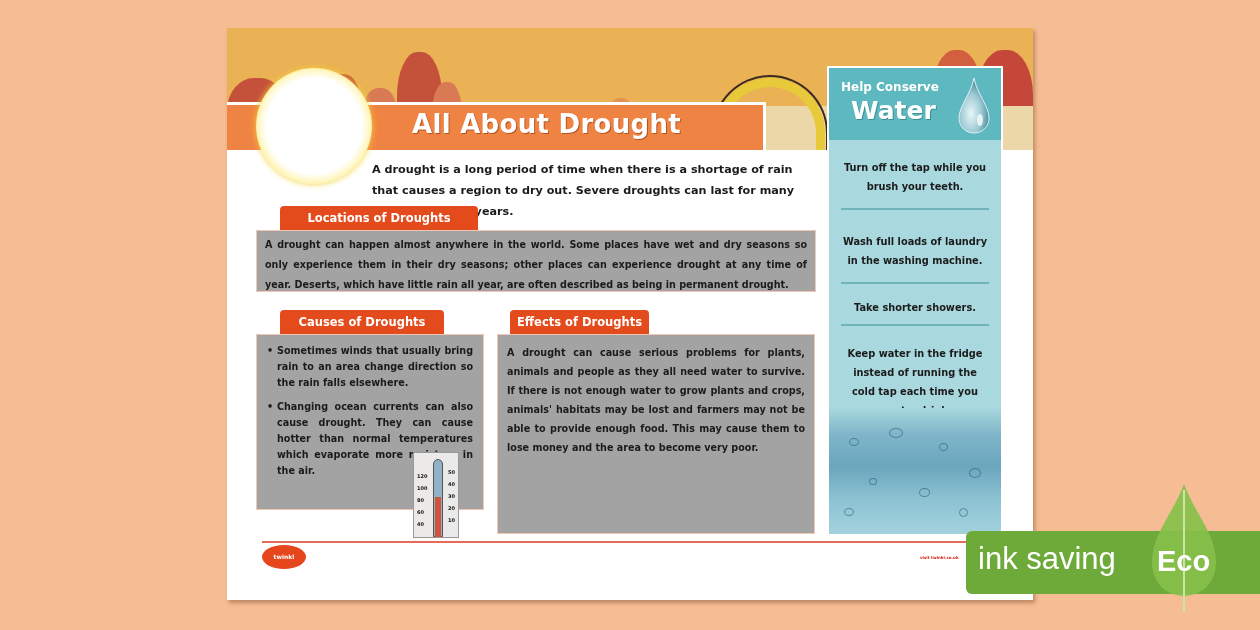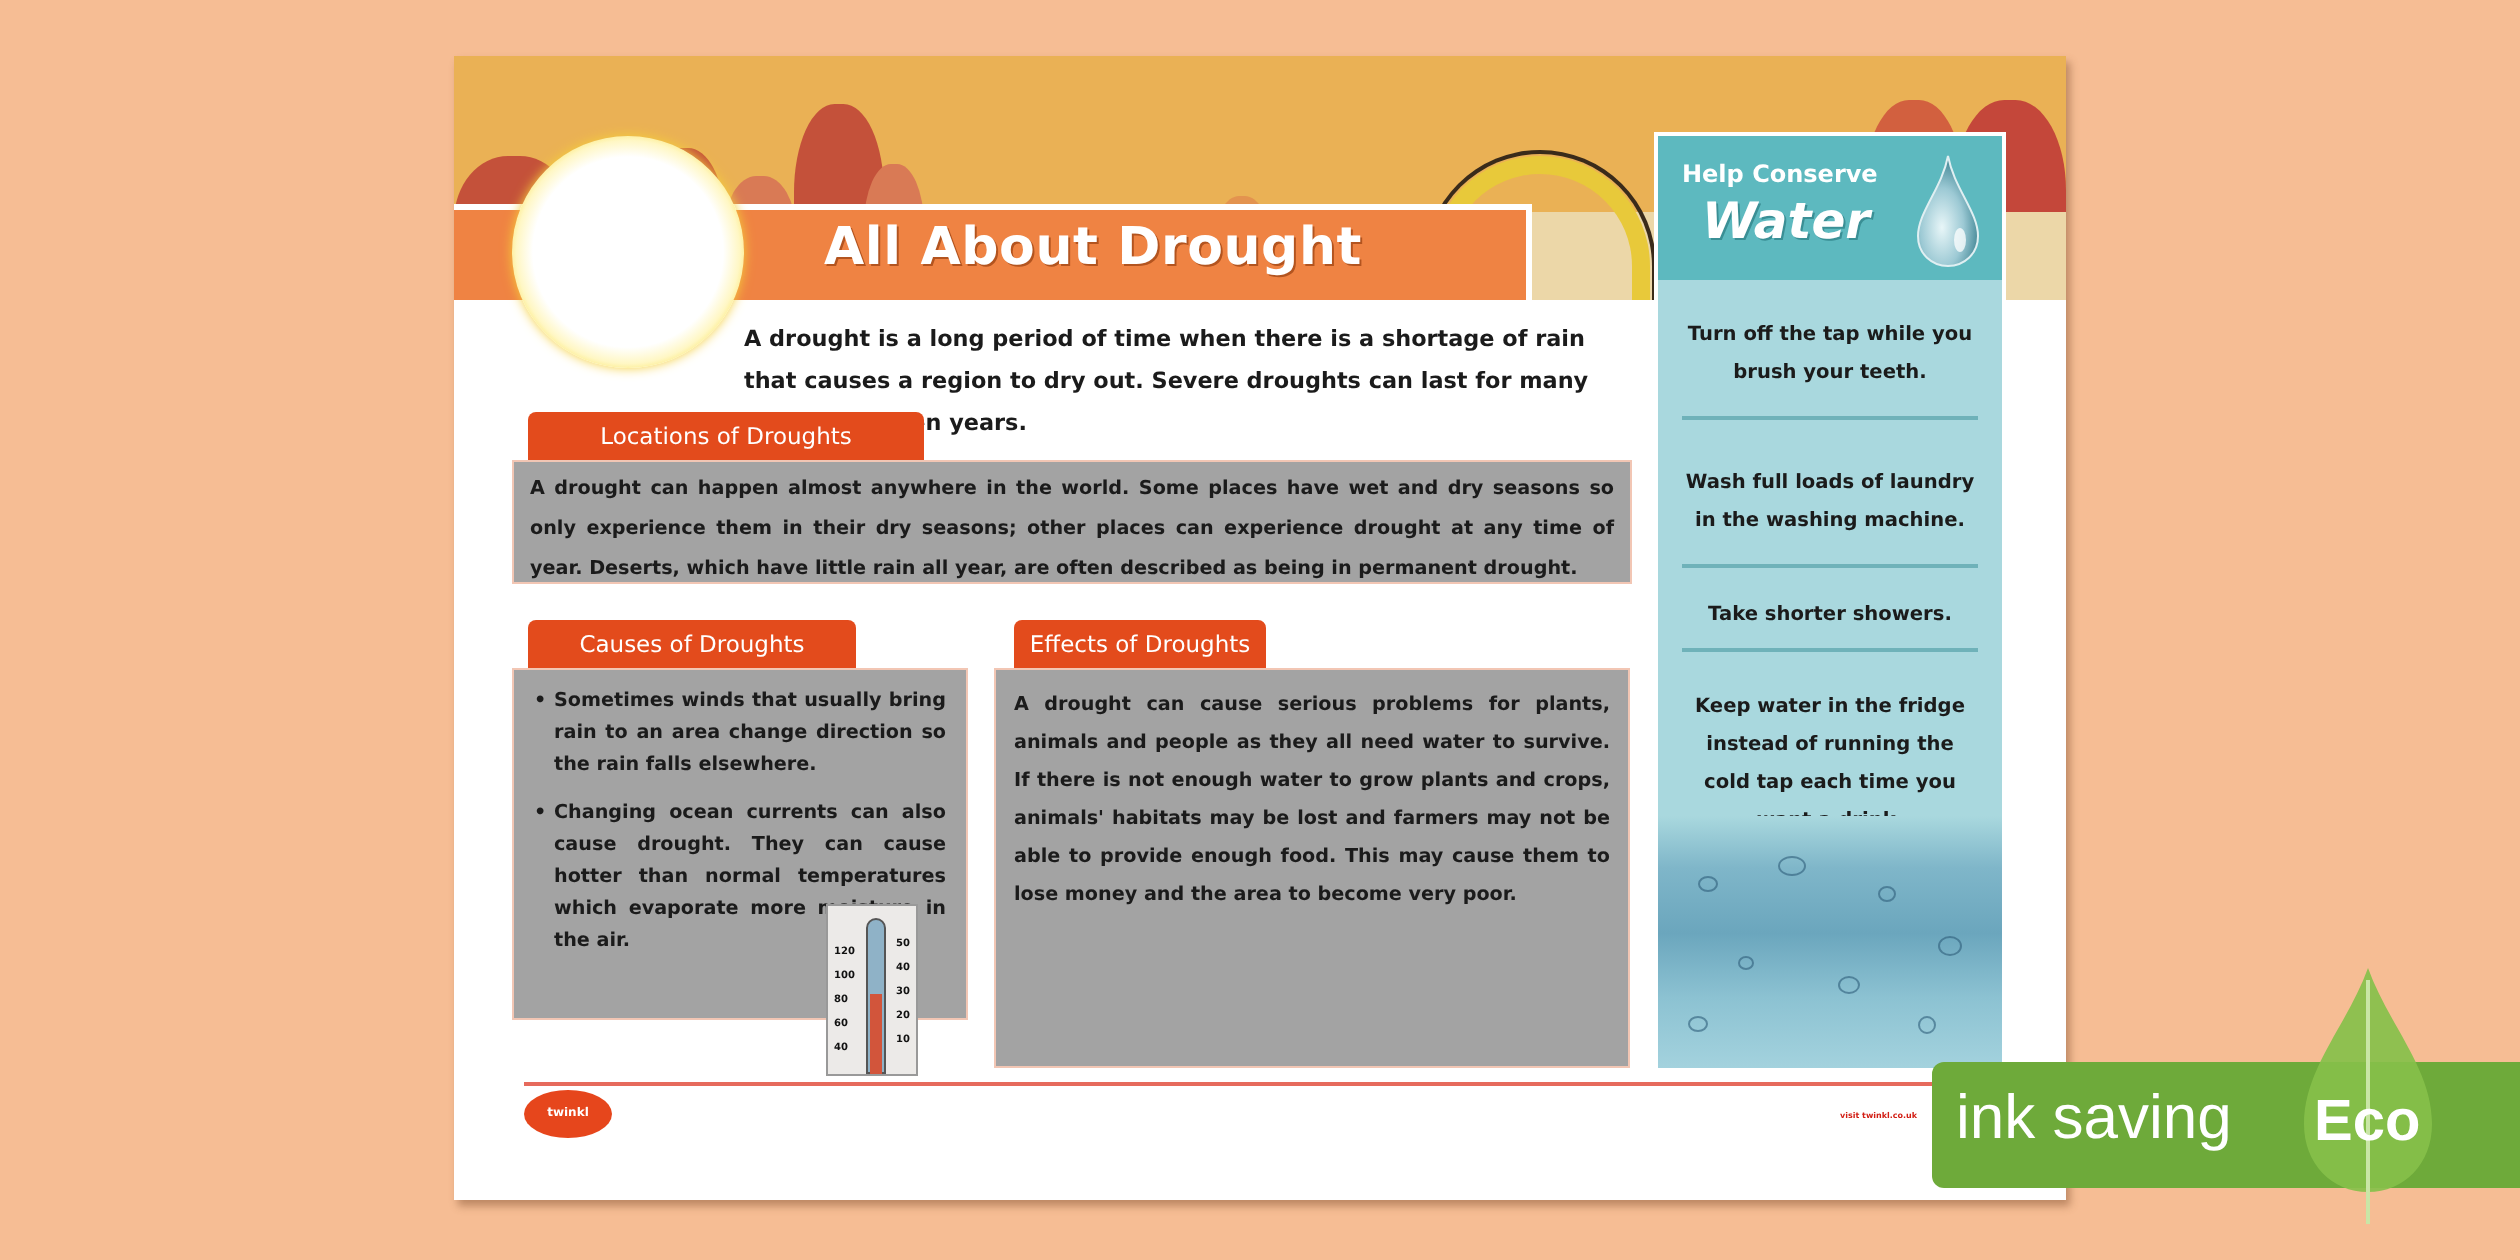--- a/index.html
+++ b/index.html
@@ -23,54 +23,54 @@
   .title { position: absolute; left: 185px; top: 4px; color: #fff; font-family: "DejaVu Sans", sans-serif;
            font-weight: bold; font-size: 26px; letter-spacing: 0.3px; text-shadow: 1px 1px 0 #b3541f; }
 
   .sun { position: absolute; left: 29px; top: 40px; width: 116px; height: 116px; border-radius: 50%;
          background: radial-gradient(circle, #fff 0%, #fff 58%, #fff7c4 68%, #f8dc3a 80%, #f4c81b 90%, #ffe97a 100%);
          box-shadow: 0 0 6px #f5cf3a; }
 
   .intro { position: absolute; left: 145px; top: 131px; width: 448px; font-size: 11.2px; line-height: 21px; color: #1b1b1b; font-weight: bold; }
 
   
-  .sec-tab { position: absolute; background: #e34b1c; color: #fff; font-weight: normal; font-size: 11.5px;
-             border-radius: 4px 4px 0 0; text-align: center; line-height: 24px; height: 24px; }
+  .sec-tab { position: absolute; background: #e34b1c; color: #fff; font-weight: bold; font-size: 11.5px;
+             border-radius: 4px 4px 0 0; text-align: center; line-height: 24px; height: 24px; margin-left: 16px; }
   .box { position: absolute; border: 1.5px solid #f2c6b4; background: #a3a3a3; font-size: 9.6px; line-height: 20px; color: #1b1b1b; font-weight: bold; }
 
   .loc-tab { left: 37px; top: 178px; width: 198px; }
   .loc-box { left: 29px; top: 202px; width: 560px; height: 62px; padding: 4px 8px; text-align: justify; }
 
   .causes-tab { left: 37px; top: 282px; width: 164px; }
   .causes-box { left: 29px; top: 306px; width: 228px; height: 176px; padding: 8px 10px 4px 10px; }
   .causes-box ul { list-style: none; }
   .causes-box li { position: relative; padding-left: 10px; margin-bottom: 8px; line-height: 16px; text-align: justify; }
   .causes-box li::before { content: "•"; position: absolute; left: 0; top: 0; }
   .causes-box li.short { width: 135px; text-align: left; }
 
   .thermo { position: absolute; left: 186px; top: 424px; width: 46px; height: 86px; background: #eceae8; border: 1px solid #999; }
   .thermo .tube { position: absolute; left: 19px; top: 6px; width: 10px; height: 78px; background: #8fb2c7; border-radius: 5px 5px 0 0; border: 1px solid #555; }
   .thermo .mercury { position: absolute; left: 21px; top: 44px; width: 6px; height: 40px; background: #d2553b; }
   .thermo .tick { position: absolute; font-size: 5px; color: #111; font-weight: bold; }
 
-  .effects-tab { left: 280px; top: 282px; width: 126px; }
+  .effects-tab { left: 267px; top: 282px; width: 139px; }
   .effects-box { left: 270px; top: 306px; width: 318px; height: 200px; padding: 8px 9px; text-align: justify; }
   .effects-box p { line-height: 19px; margin-bottom: 7px; }
 
   .footer-line { position: absolute; left: 35px; top: 513px; width: 771px; height: 2px; background: #e66a5c; }
   .logo { position: absolute; left: 35px; top: 517px; width: 44px; height: 24px; background: #e6461c; border-radius: 50%;
           color: #fff; font-size: 6px; font-weight: bold; text-align: center; line-height: 24px; }
   .footer-link { position: absolute; left: 693px; top: 527px; font-size: 4px; color: #d21e14; font-weight: bold; }
 
   
   .water { position: absolute; left: 600px; top: 38px; width: 176px; height: 470px; background: #a9d8de;
            border: 2px solid #fff; overflow: hidden; }
   .water-head { position: absolute; left: 0; top: 0; width: 172px; height: 72px; background: #5db9bf; }
   .wh1 { position: absolute; left: 12px; top: 12px; color: #fff; font-weight: bold; font-size: 12px; }
-  .wh2 { position: absolute; left: 22px; top: 28px; color: #fff; font-weight: bold; font-size: 25px; text-shadow: 1px 1px 0 #3a8f95; font-style: italic; }
+  .wh2 { position: absolute; left: 22px; top: 28px; color: #fff; font-weight: bold; font-size: 25px; text-shadow: 1px 1px 0 #3a8f95; }
   .drop { position: absolute; left: 128px; top: 8px; width: 34px; height: 58px; }
   .tip { position: absolute; left: 12px; width: 148px; text-align: center; font-size: 9.8px; line-height: 19px; color: #1b1b1b; font-weight: bold; }
   .tip-sep { position: absolute; left: 12px; width: 148px; height: 2px; background: #6fb2b9; }
   .bubbles { position: absolute; left: 0; top: 340px; width: 176px; height: 130px;
              background: linear-gradient(180deg, #a9d8de 0%, #7fb6c9 20%, #6ba6bd 45%, #8cc2d2 70%, #a6d4df 100%); }
   .bubble { position: absolute; border: 1.5px solid #2e5d7a; border-radius: 50%; opacity: 0.6; }
 
   
   .eco { position: absolute; left: 966px; top: 531px; width: 294px; height: 63px; background: #6eaa3a;
          border-radius: 6px 0 0 6px; }

